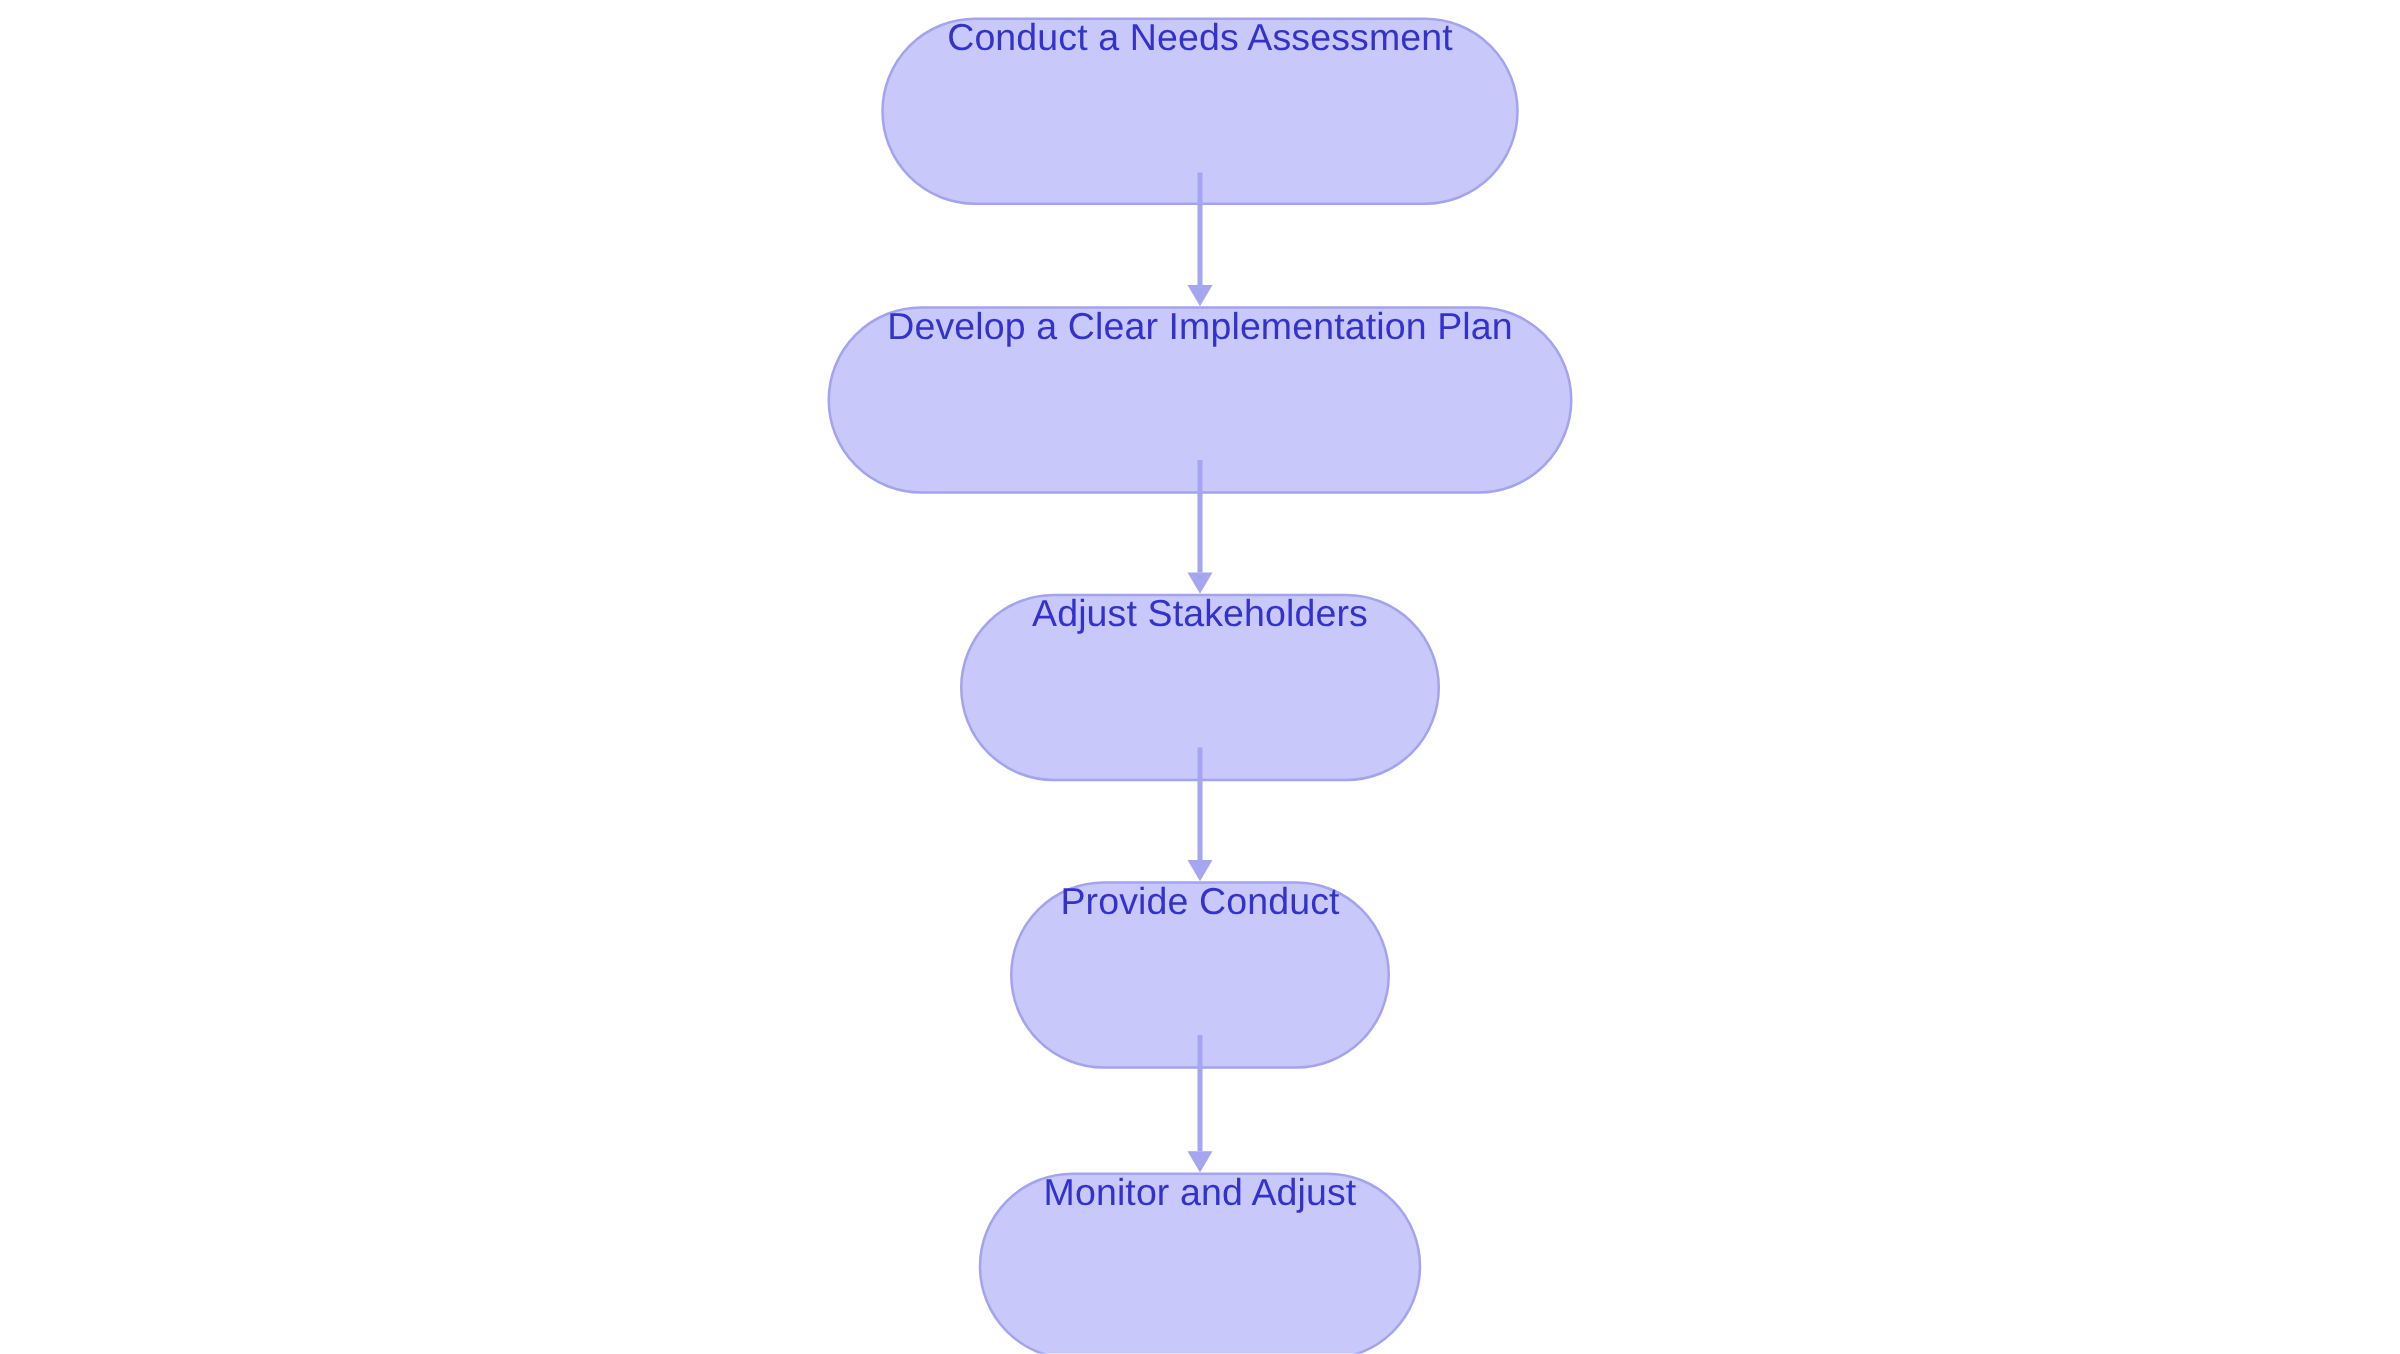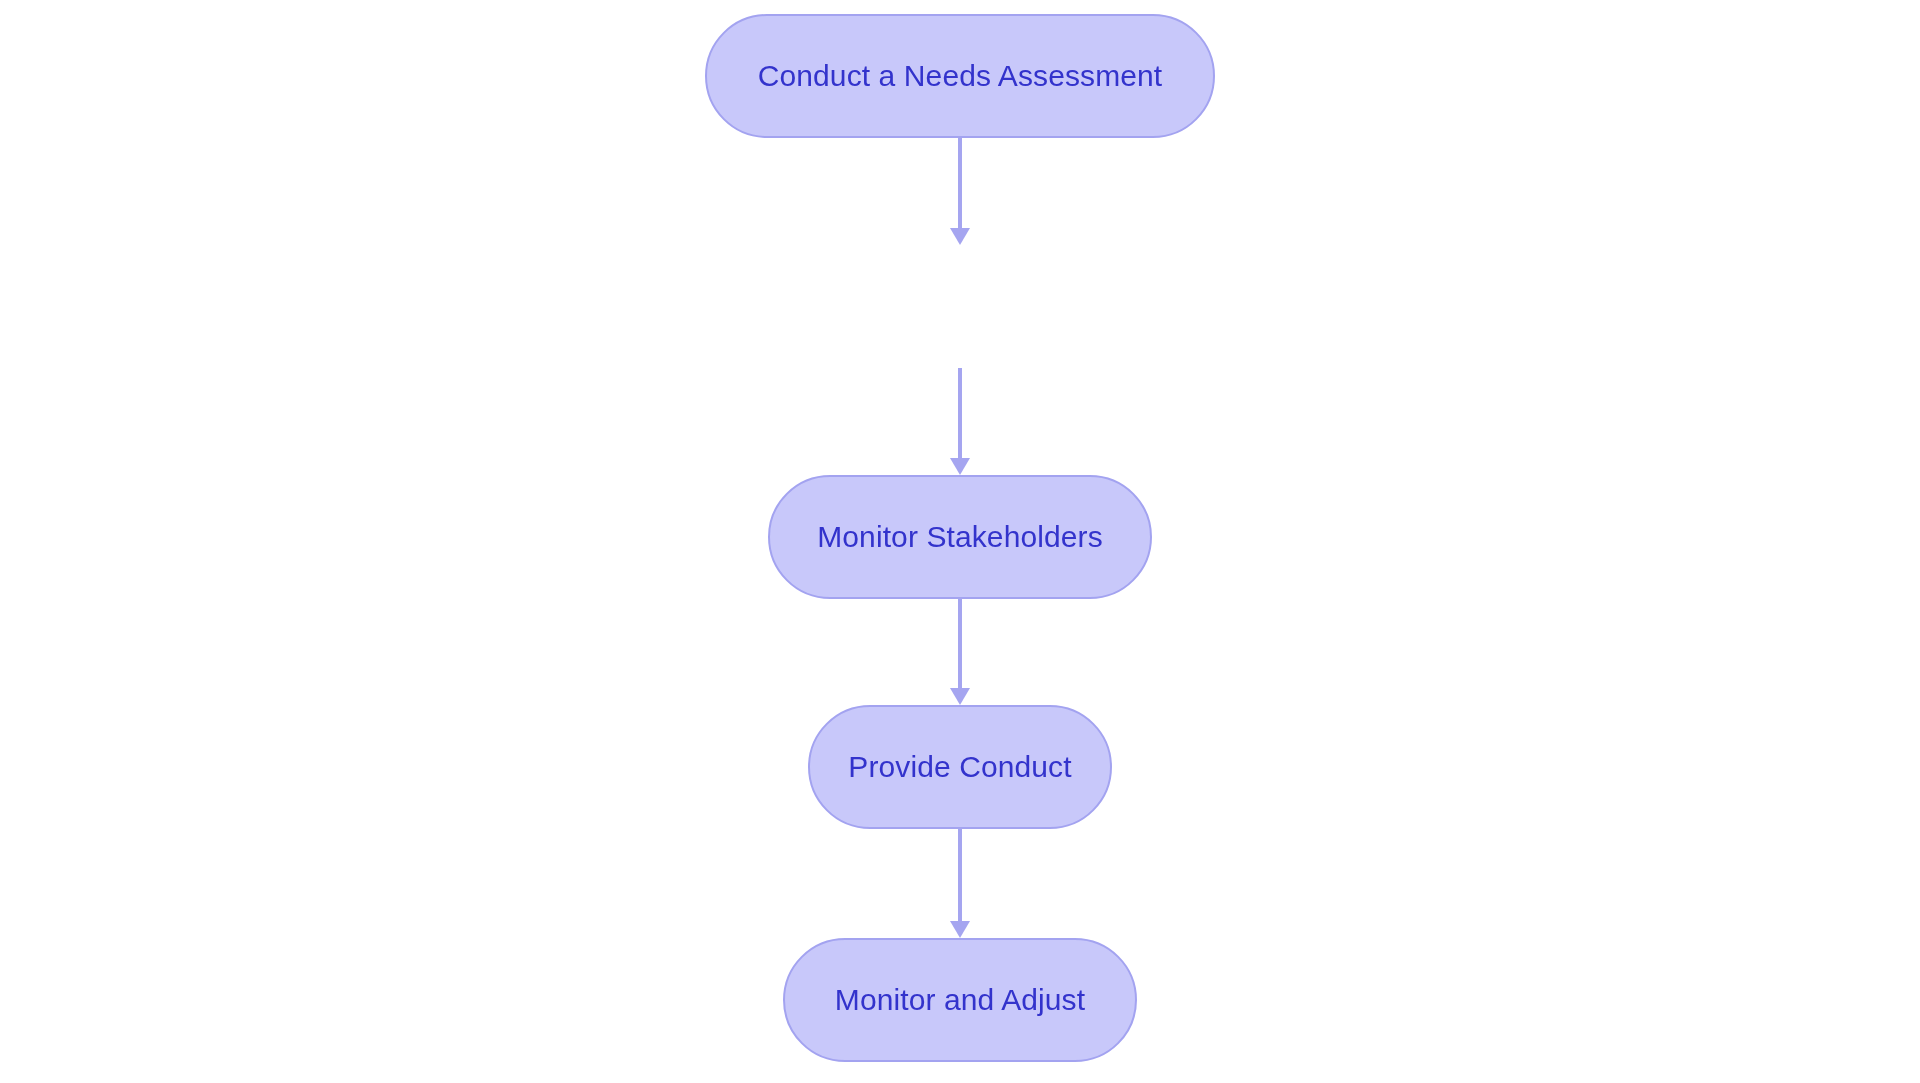--- a/index.html
+++ b/index.html
@@ -24,26 +24,25 @@
     top: 0;
     width: 1920px;
     height: 1083px;
   }
 
   
   .node {
     position: absolute;
     box-sizing: border-box;
     display: flex;
-    align-items: center;
     justify-content: center;
     background: #c8c8fa;
     border: 2px solid #a3a3f0;
     border-radius: 999px;
-    height: 124px;
+    height: 150px;
     transform: translateX(-50%);
     left: 960px;
   }
 
   .node-label {
     color: #3333cc;
     font-size: 30px;
     font-weight: 400;
     line-height: 1;
     letter-spacing: 0.1px;
@@ -106,28 +105,31 @@
 
     <div class="node node-1">
       <span class="node-label">Conduct a Needs Assessment</span>
     </div>
 
     <div class="connector conn-1">
       <div class="line"></div>
       <div class="arrowhead"></div>
     </div>
 
+    <div class="node node-2">
+      <span class="node-label">Develop a Clear Implementation Plan</span>
+    </div>
 
     <div class="connector conn-2">
       <div class="line"></div>
       <div class="arrowhead"></div>
     </div>
 
     <div class="node node-3">
-      <span class="node-label">Monitor Stakeholders</span>
+      <span class="node-label">Adjust Stakeholders</span>
     </div>
 
     <div class="connector conn-3">
       <div class="line"></div>
       <div class="arrowhead"></div>
     </div>
 
     <div class="node node-4">
       <span class="node-label">Provide Conduct</span>
     </div>

